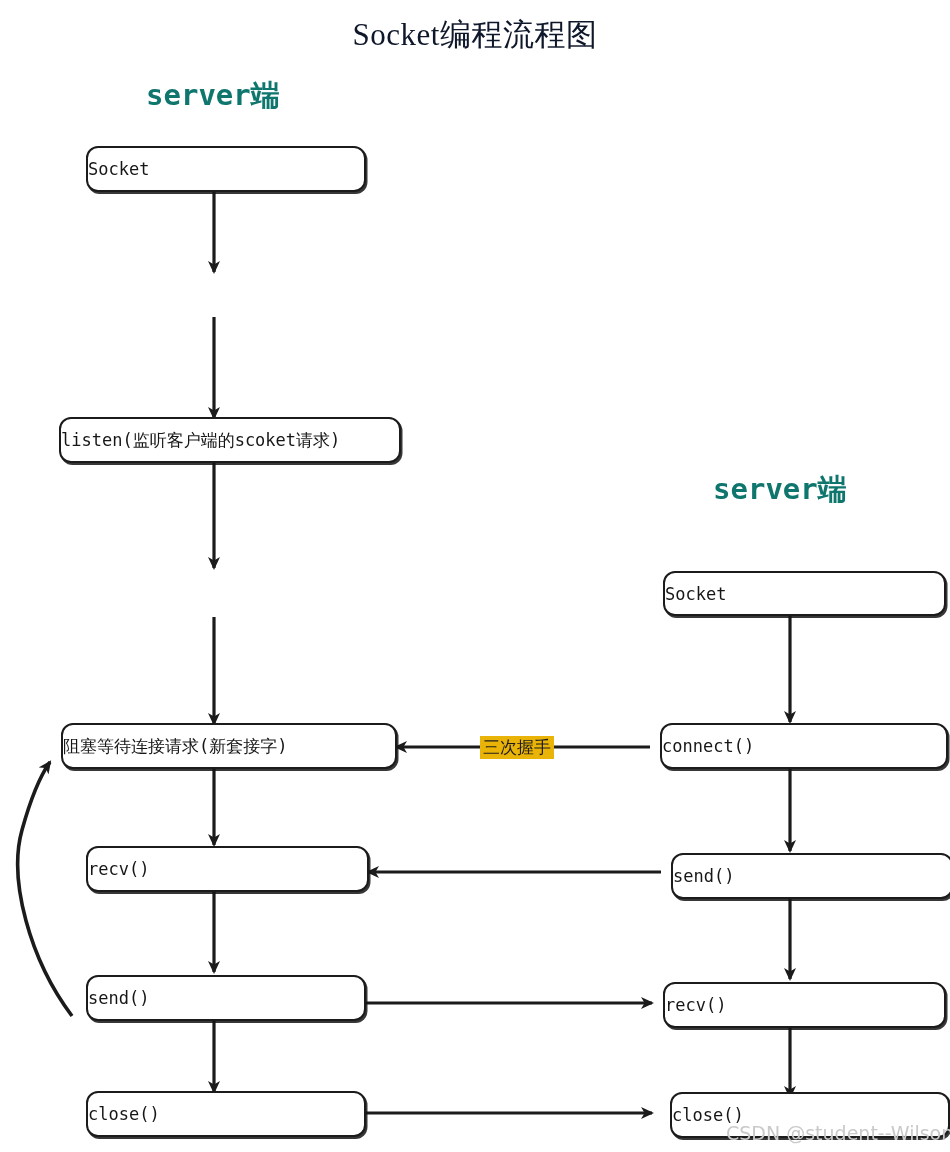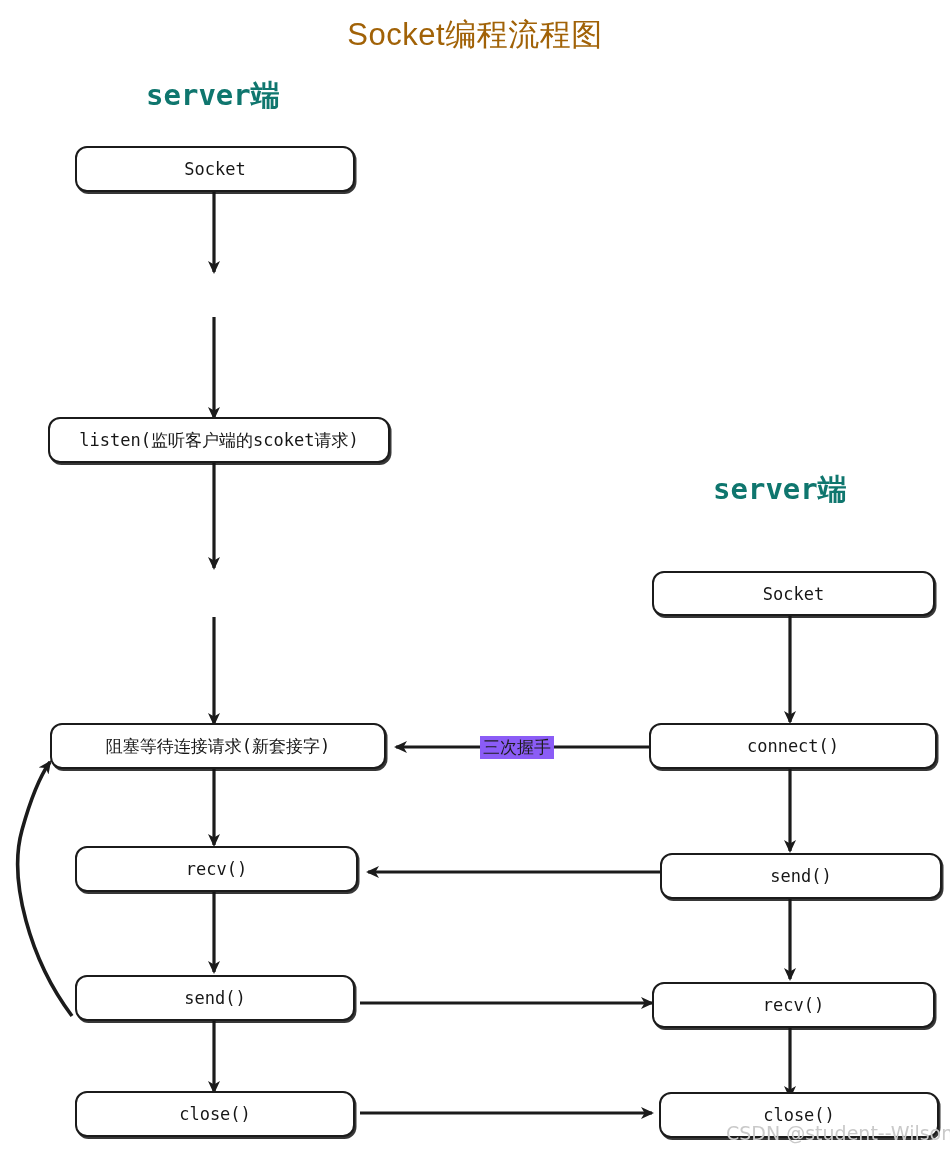--- a/index.html
+++ b/index.html
@@ -24,23 +24,23 @@
     top: 0;
     width: 950px;
     height: 1152px;
   }
   .title-text {
     position: absolute;
     left: 0;
     top: 14px;
     width: 950px;
     text-align: center;
-    font-family: Liberation Sans, sans-serif;
+    font-family: Liberation Serif, serif;
     font-size: 31px;
-    color: #a16207;
+    color: #0f172a;
     letter-spacing: 0.5px;
     white-space: nowrap;
   }
   .lane-label {
     position: absolute;
     font-family: "DejaVu Sans Mono", "Liberation Mono", monospace;
     font-weight: bold;
     font-size: 29px;
     color: #0f766e;
     white-space: nowrap;
@@ -49,36 +49,37 @@
   .lane-label.client { left: 713px; top: 470px; }
 
   .node {
     position: absolute;
     box-sizing: border-box;
     border: 2.5px solid #1b1b1b;
     border-radius: 12px;
     background: #ffffff;
     display: flex;
     align-items: center;
-    justify-content: center;
+    justify-content: flex-start;
     color: #161616;
     font-family: "DejaVu Sans Mono", "Liberation Mono", monospace;
     font-size: 17px;
     white-space: nowrap;
     box-shadow: 1.5px 2px 0 rgba(20,20,20,0.85);
+    margin-left: 11px;
   }
   .node.wide-cjk {
     font-size: 17px;
   }
   .edge-label {
     position: absolute;
     font-family: "DejaVu Sans", "Liberation Sans", sans-serif;
     font-size: 17px;
     color: #1c1c1c;
-    background: #8b5cf6;
+    background: #eab308;
     padding: 0 3px;
     white-space: nowrap;
   }
   .watermark {
     position: absolute;
     left: 726px;
     top: 1122px;
     font-family: "DejaVu Sans", "Liberation Sans", sans-serif;
     font-size: 19px;
     color: #c9c9c9;

